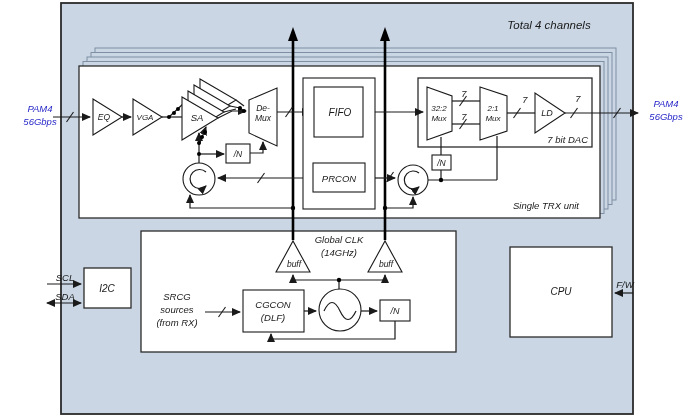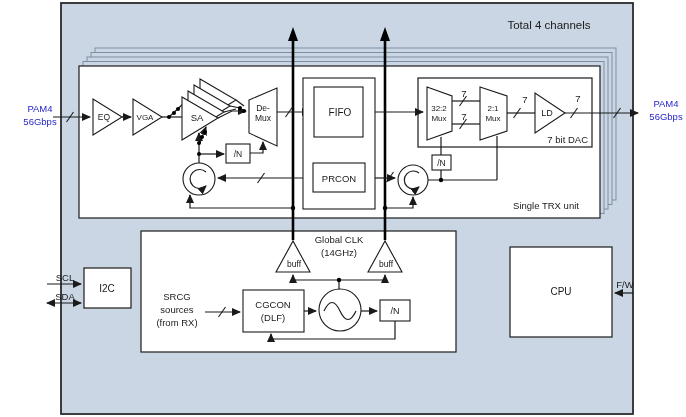--- a/index.html
+++ b/index.html
@@ -1,16 +1,16 @@
 <!DOCTYPE html>
 <html><head>
 <meta charset="utf-8">
 <style>
   html,body{margin:0;padding:0;background:#ffffff;}
-  .wrap{width:686px;height:417px;position:relative;font-family:"Liberation Sans",sans-serif;}
+  .wrap{width:686px;height:417px;position:relative;font-family:"Liberation Sans",sans-serif;font-style:italic;}
   svg{display:block;}
   text{font-family:"Liberation Sans",sans-serif;fill:#1a1a1a;}
   .mid{text-anchor:middle;}
   .end{text-anchor:end;}
   .f8{font-size:8px;}
   .f85{font-size:8.5px;}
   .f9{font-size:9px;}
   .f95{font-size:9.5px;}
   .f10{font-size:10px;}
   .f115{font-size:11.5px;}

